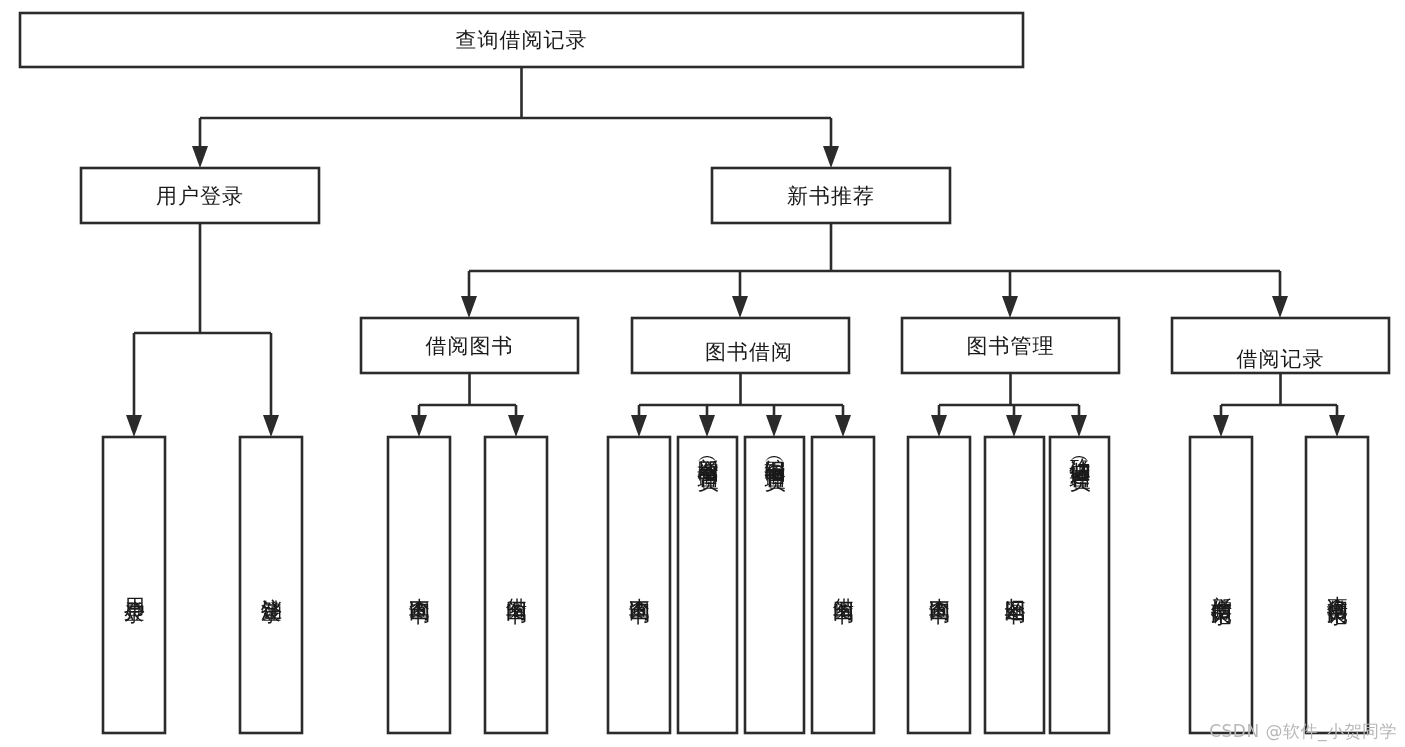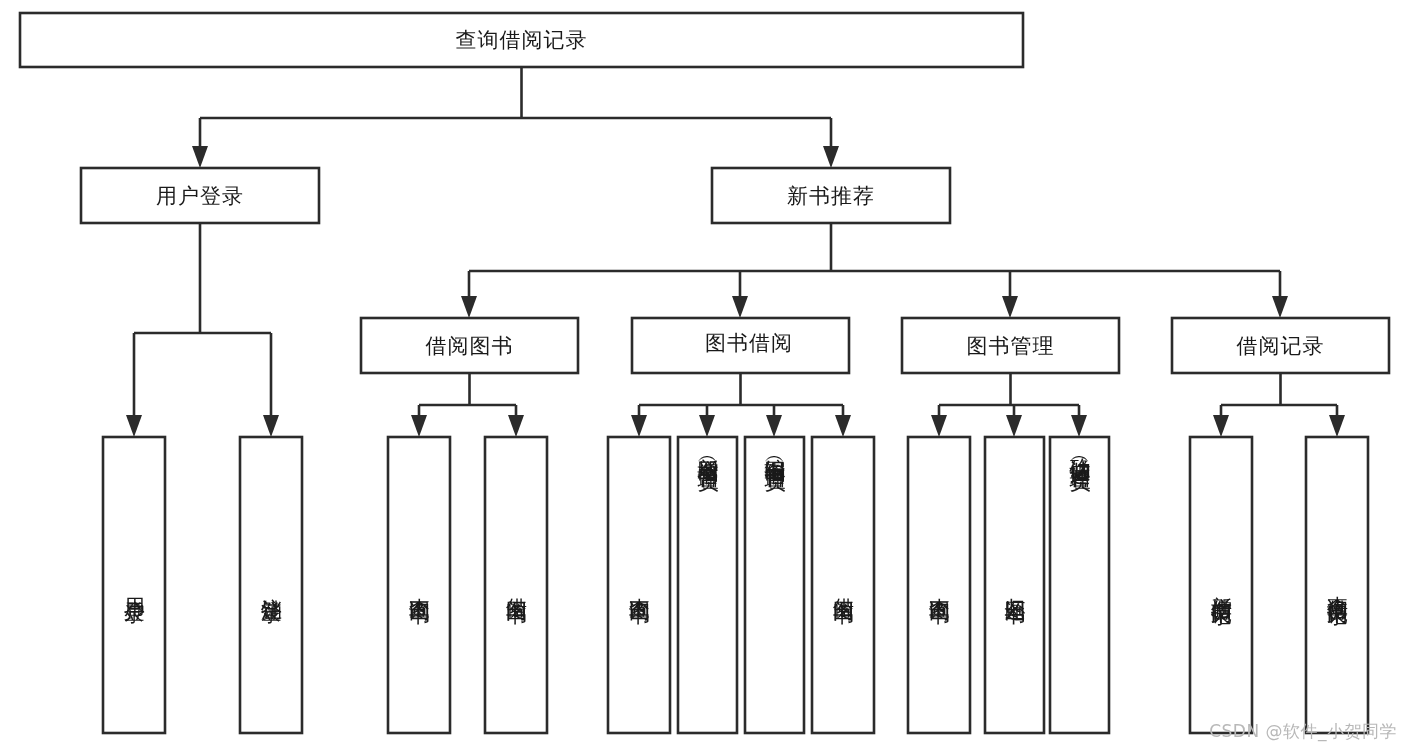--- a/index.html
+++ b/index.html
@@ -181,27 +181,27 @@
       </div>
       <div class="htext-box" style="left: 81px; top: 168px; width: 238px; height: 55px;">
         <span class="htext">用户登录</span>
       </div>
       <div class="htext-box" style="left: 712px; top: 168px; width: 238px; height: 55px;">
         <span class="htext">新书推荐</span>
       </div>
       <div class="htext-box" style="left: 361px; top: 318px; width: 217px; height: 55px;">
         <span class="htext">借阅图书</span>
       </div>
-      <div class="htext-box" style="left: 632px; top: 315px; width: 234px; height: 55px;">
+      <div class="htext-box" style="left: 632px; top: 324px; width: 234px; height: 55px;">
         <span class="htext">图书借阅</span>
       </div>
       <div class="htext-box" style="left: 902px; top: 318px; width: 217px; height: 55px;">
         <span class="htext">图书管理</span>
       </div>
-      <div class="htext-box" style="left: 1172px; top: 318px; width: 217px; height: 55px;">
+      <div class="htext-box" style="left: 1172px; top: 318px; width: 217px; height: 55px; align-items: flex-end;">
         <span class="htext">借阅记录</span>
       </div>
       <div class="vtext-box" style="left: 103px; top: 437px; width: 62px; height: 296px;">
         <span class="vtext centered">用户登录</span>
       </div>
       <div class="vtext-box" style="left: 240px; top: 437px; width: 62px; height: 296px;">
         <span class="vtext centered">注销登录</span>
       </div>
       <div class="vtext-box" style="left: 388px; top: 437px; width: 62px; height: 296px;">
         <span class="vtext centered">查询图书</span>

